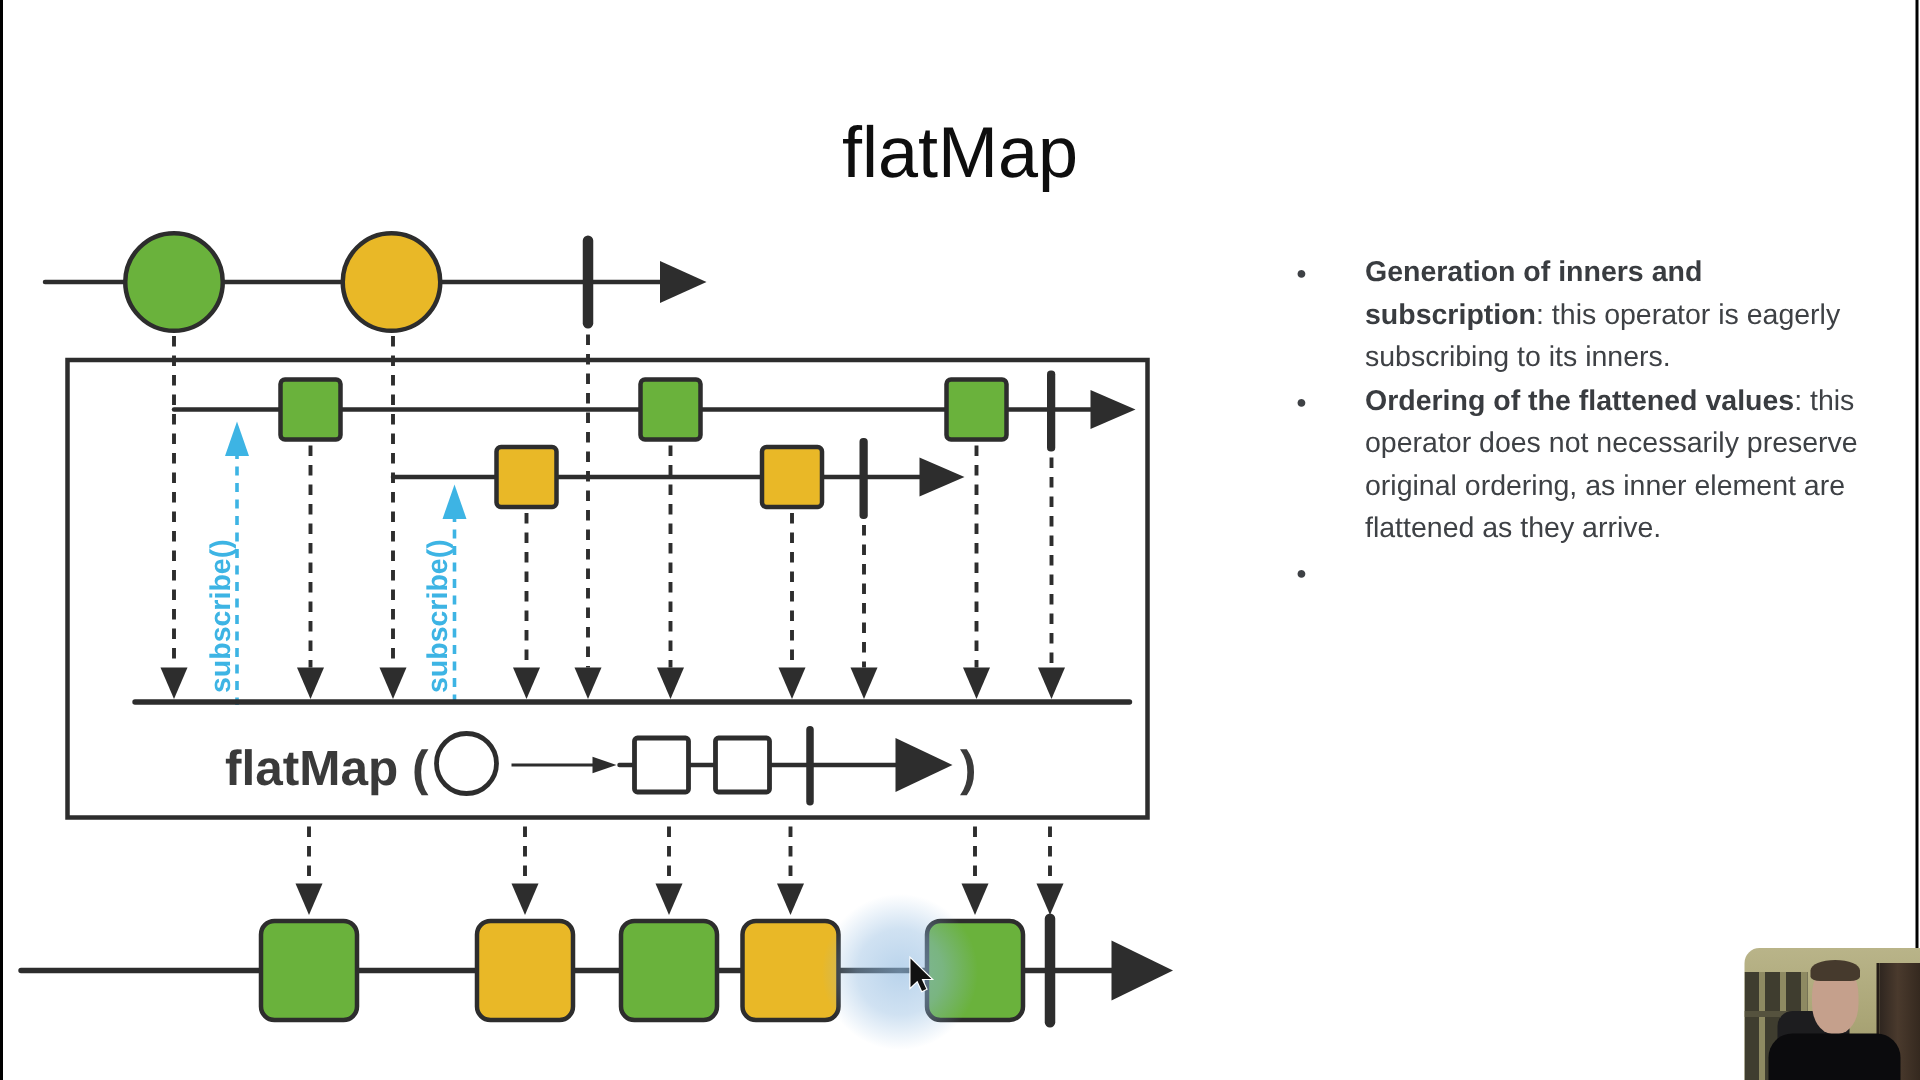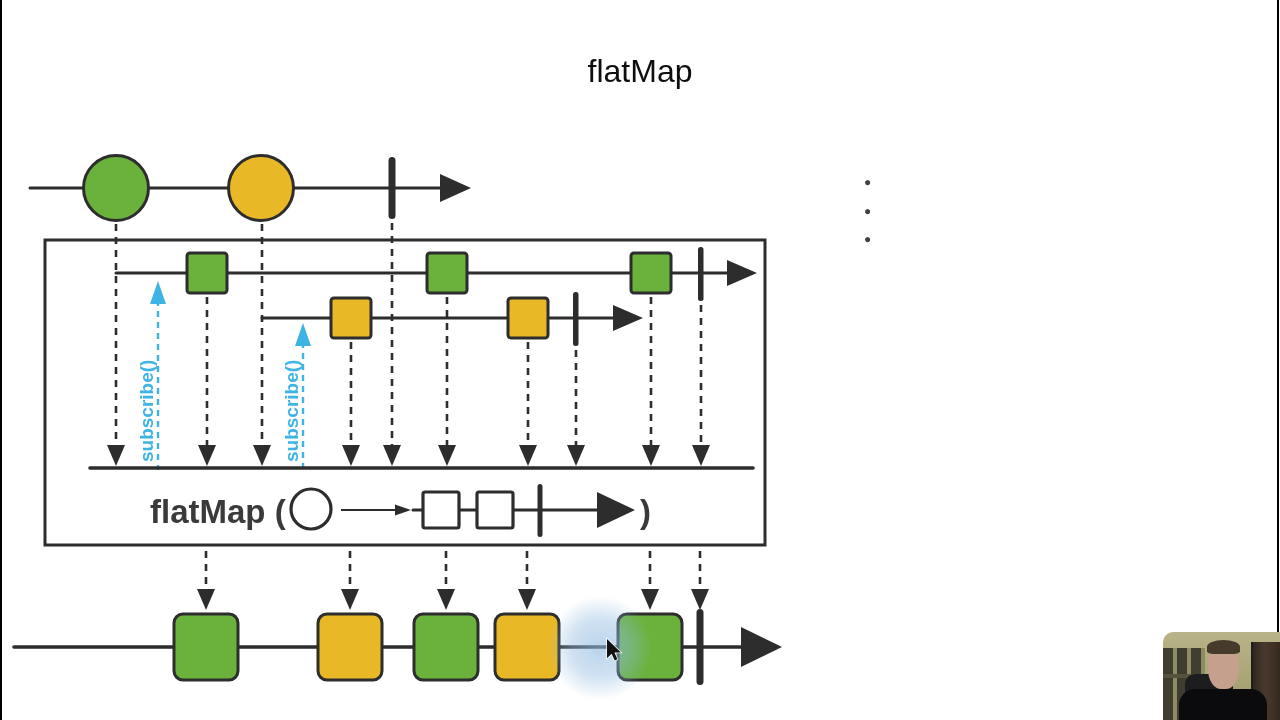--- a/index.html
+++ b/index.html
@@ -2,22 +2,22 @@
 <html style="--green: #6ab23c; --yellow: #e9b827; --stroke: #2d2d2d; --cyan: #3db4e4; --glow: #8fb9e0; --slide_text: #3e4145;"><head>
 <meta charset="utf-8">
 <style>
   html,body{margin:0;padding:0;background:#ffffff;}
   #stage{position:relative;width:1280px;height:720px;background:#fff;overflow:hidden;
          font-family:"Liberation Sans",sans-serif;}
   .edge{position:absolute;top:0;height:720px;background:#000;}
   .edge-l{left:0;width:2px;}
   .edge-r{left:1277px;width:2px;}
   
-  .title{position:absolute;left:0;right:0;top:34px;text-align:center;
-         font-size:32px;font-weight:400;color:#0e0e0e;line-height:1;}
+  .title{position:absolute;left:0;right:0;top:47px;text-align:center;
+         font-size:48px;font-weight:400;color:#0e0e0e;line-height:1;}
   
   .bullets{position:absolute;left:862px;top:168px;width:380px;
            color:var(--slide_text,#3e4145);font-size:19px;line-height:28.5px;}
   .bullet{display:flex;align-items:flex-start;}
   .bullet .dot{width:46px;flex:0 0 46px;font-size:12px;line-height:28.5px;padding-left:2px;}
   .bullet p{margin:0;width:334px;}
   .bullet b{font-weight:bold;color:#393c40;}
   
   .diagram{position:absolute;left:0;top:120px;}
   .ln{stroke:var(--stroke,#2d2d2d);stroke-width:3;stroke-linecap:round;fill:none;}
@@ -174,23 +174,25 @@
     </g>
 
     <circle cx="600" cy="648" r="52" fill="url(#glowg)"></circle>
 
     <polygon class="cursor" transform="translate(607,639)" points="0,0 0,19.2 4.6,14.8 7.7,21.6 10.5,20.3 7.4,13.6 13.9,13.6"></polygon>
   </svg>
 
   <div class="bullets">
     <div class="bullet">
       <span class="dot">●</span>
+      <p><b>Generation of inners and subscription</b><span>: this operator is eagerly subscribing to its inners.</span></p>
     </div>
     <div class="bullet">
       <span class="dot">●</span>
+      <p><b>Ordering of the flattened values</b><span>: this operator does not necessarily preserve original ordering, as inner element are flattened as they arrive.</span></p>
     </div>
     <div class="bullet">
       <span class="dot">●</span>
     </div>
   </div>
 
   <div class="cam">
     <div class="cam-window"></div>
     <div class="cam-wardrobe"></div>
     <div class="cam-chair"></div>

